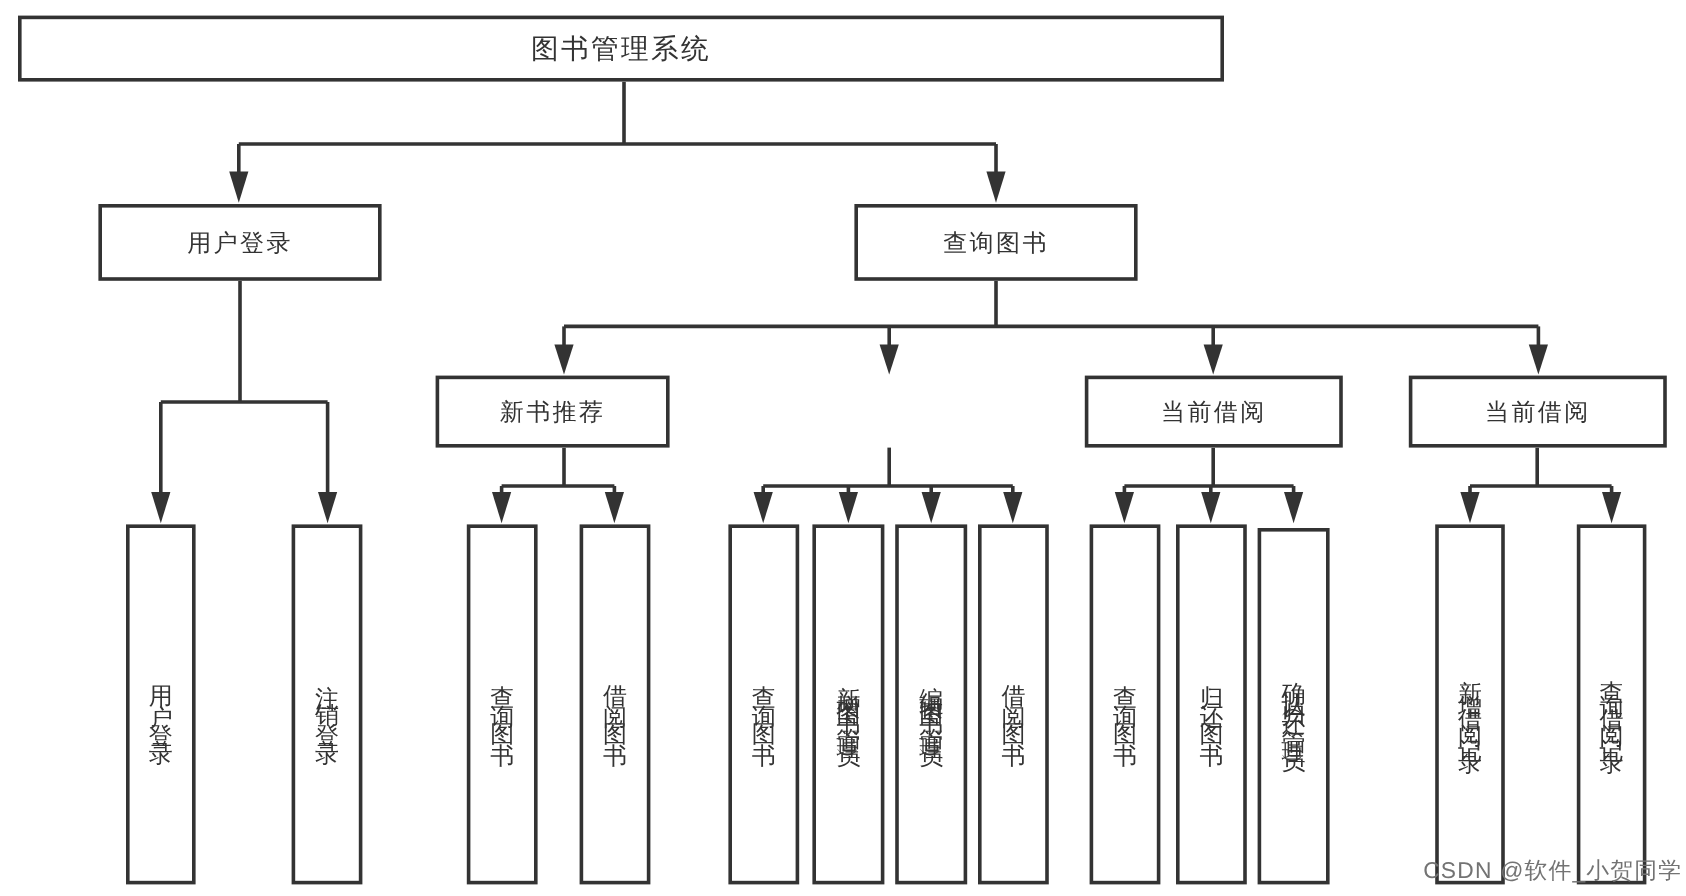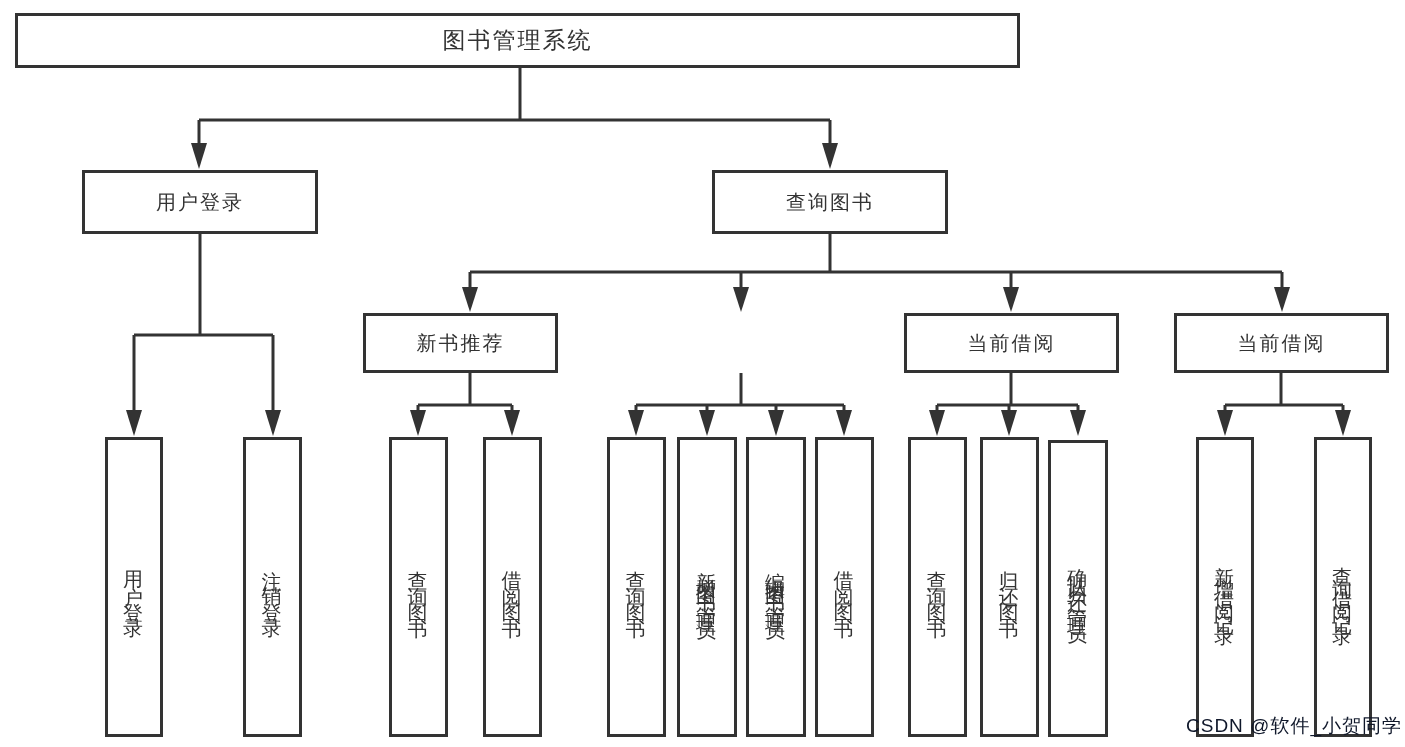--- a/index.html
+++ b/index.html
@@ -33,21 +33,21 @@
     line-height:normal;
   }
   .ls4{letter-spacing:16px;}
   .ls6{letter-spacing:12px;}
   .ls9{letter-spacing:8px;}
   .ls10{letter-spacing:7px;}
   .watermark{
     position:absolute;
     left:1186px;top:713px;
     font-size:19px;
-    color:#0f172a;
+    color:#737373;
     letter-spacing:1px;
     z-index:5;
     white-space:nowrap;
   }
 </style>
 </head>
 <body>
 
 <div id="canvas">
 

